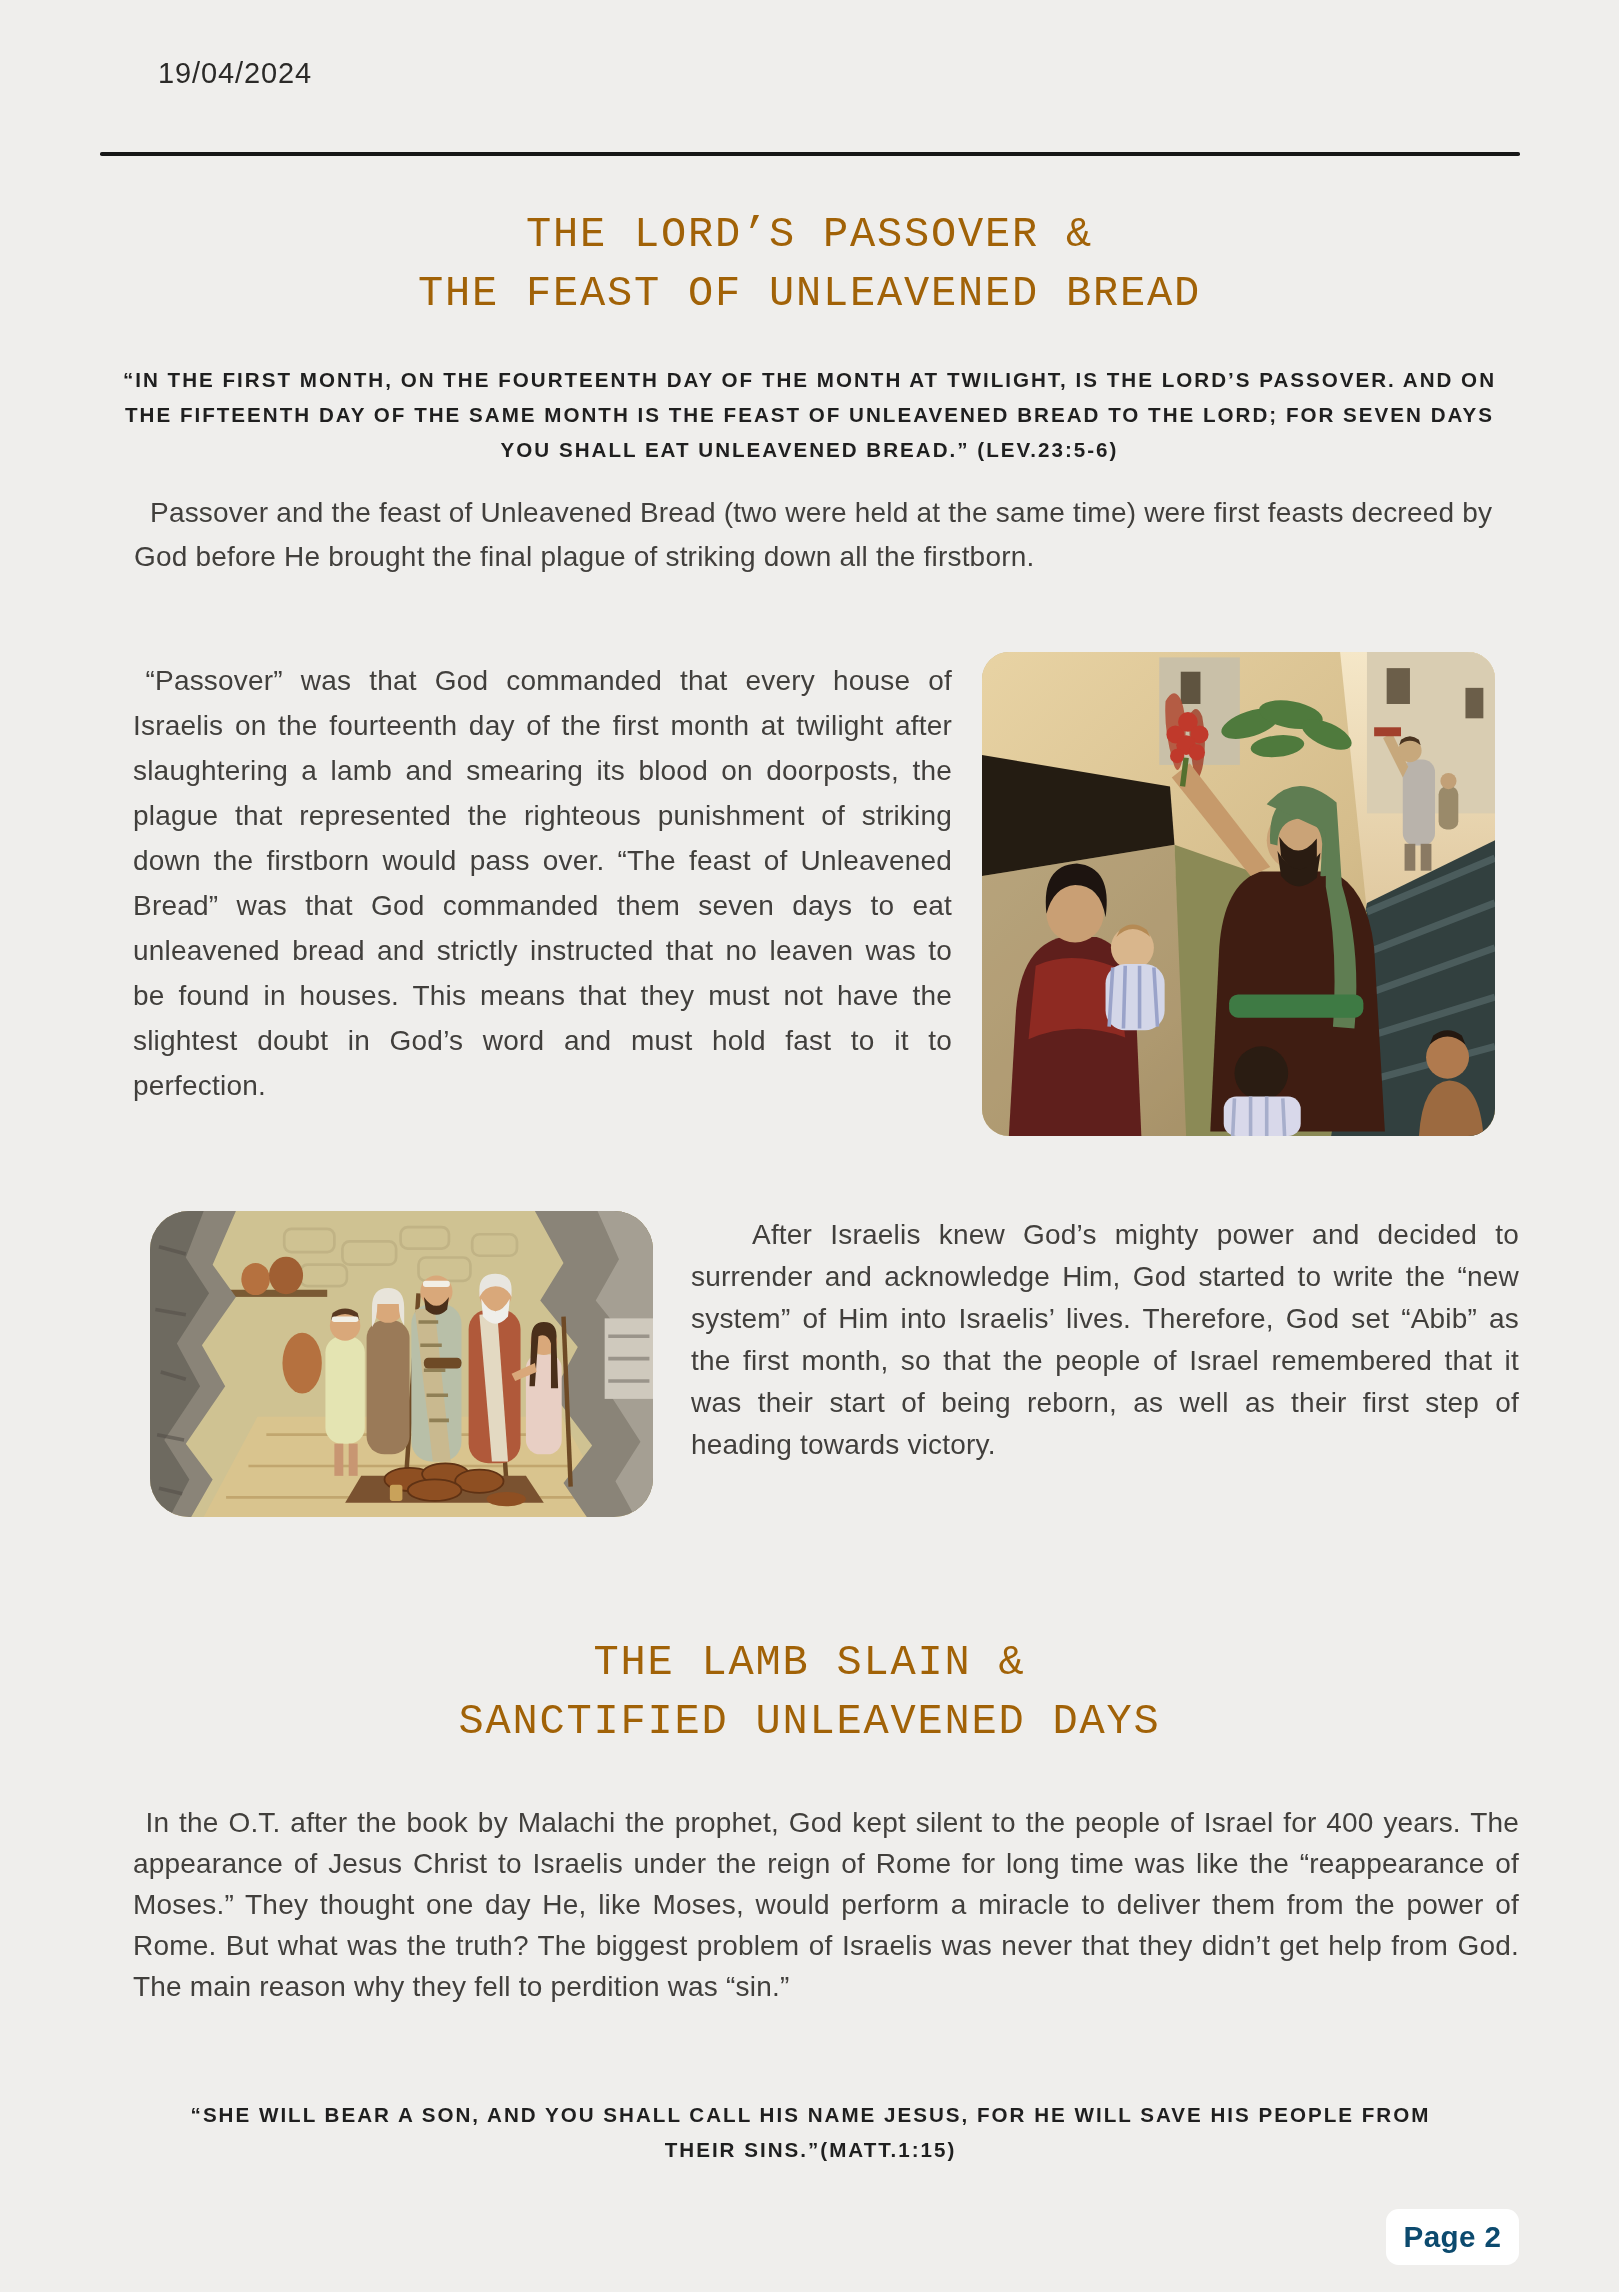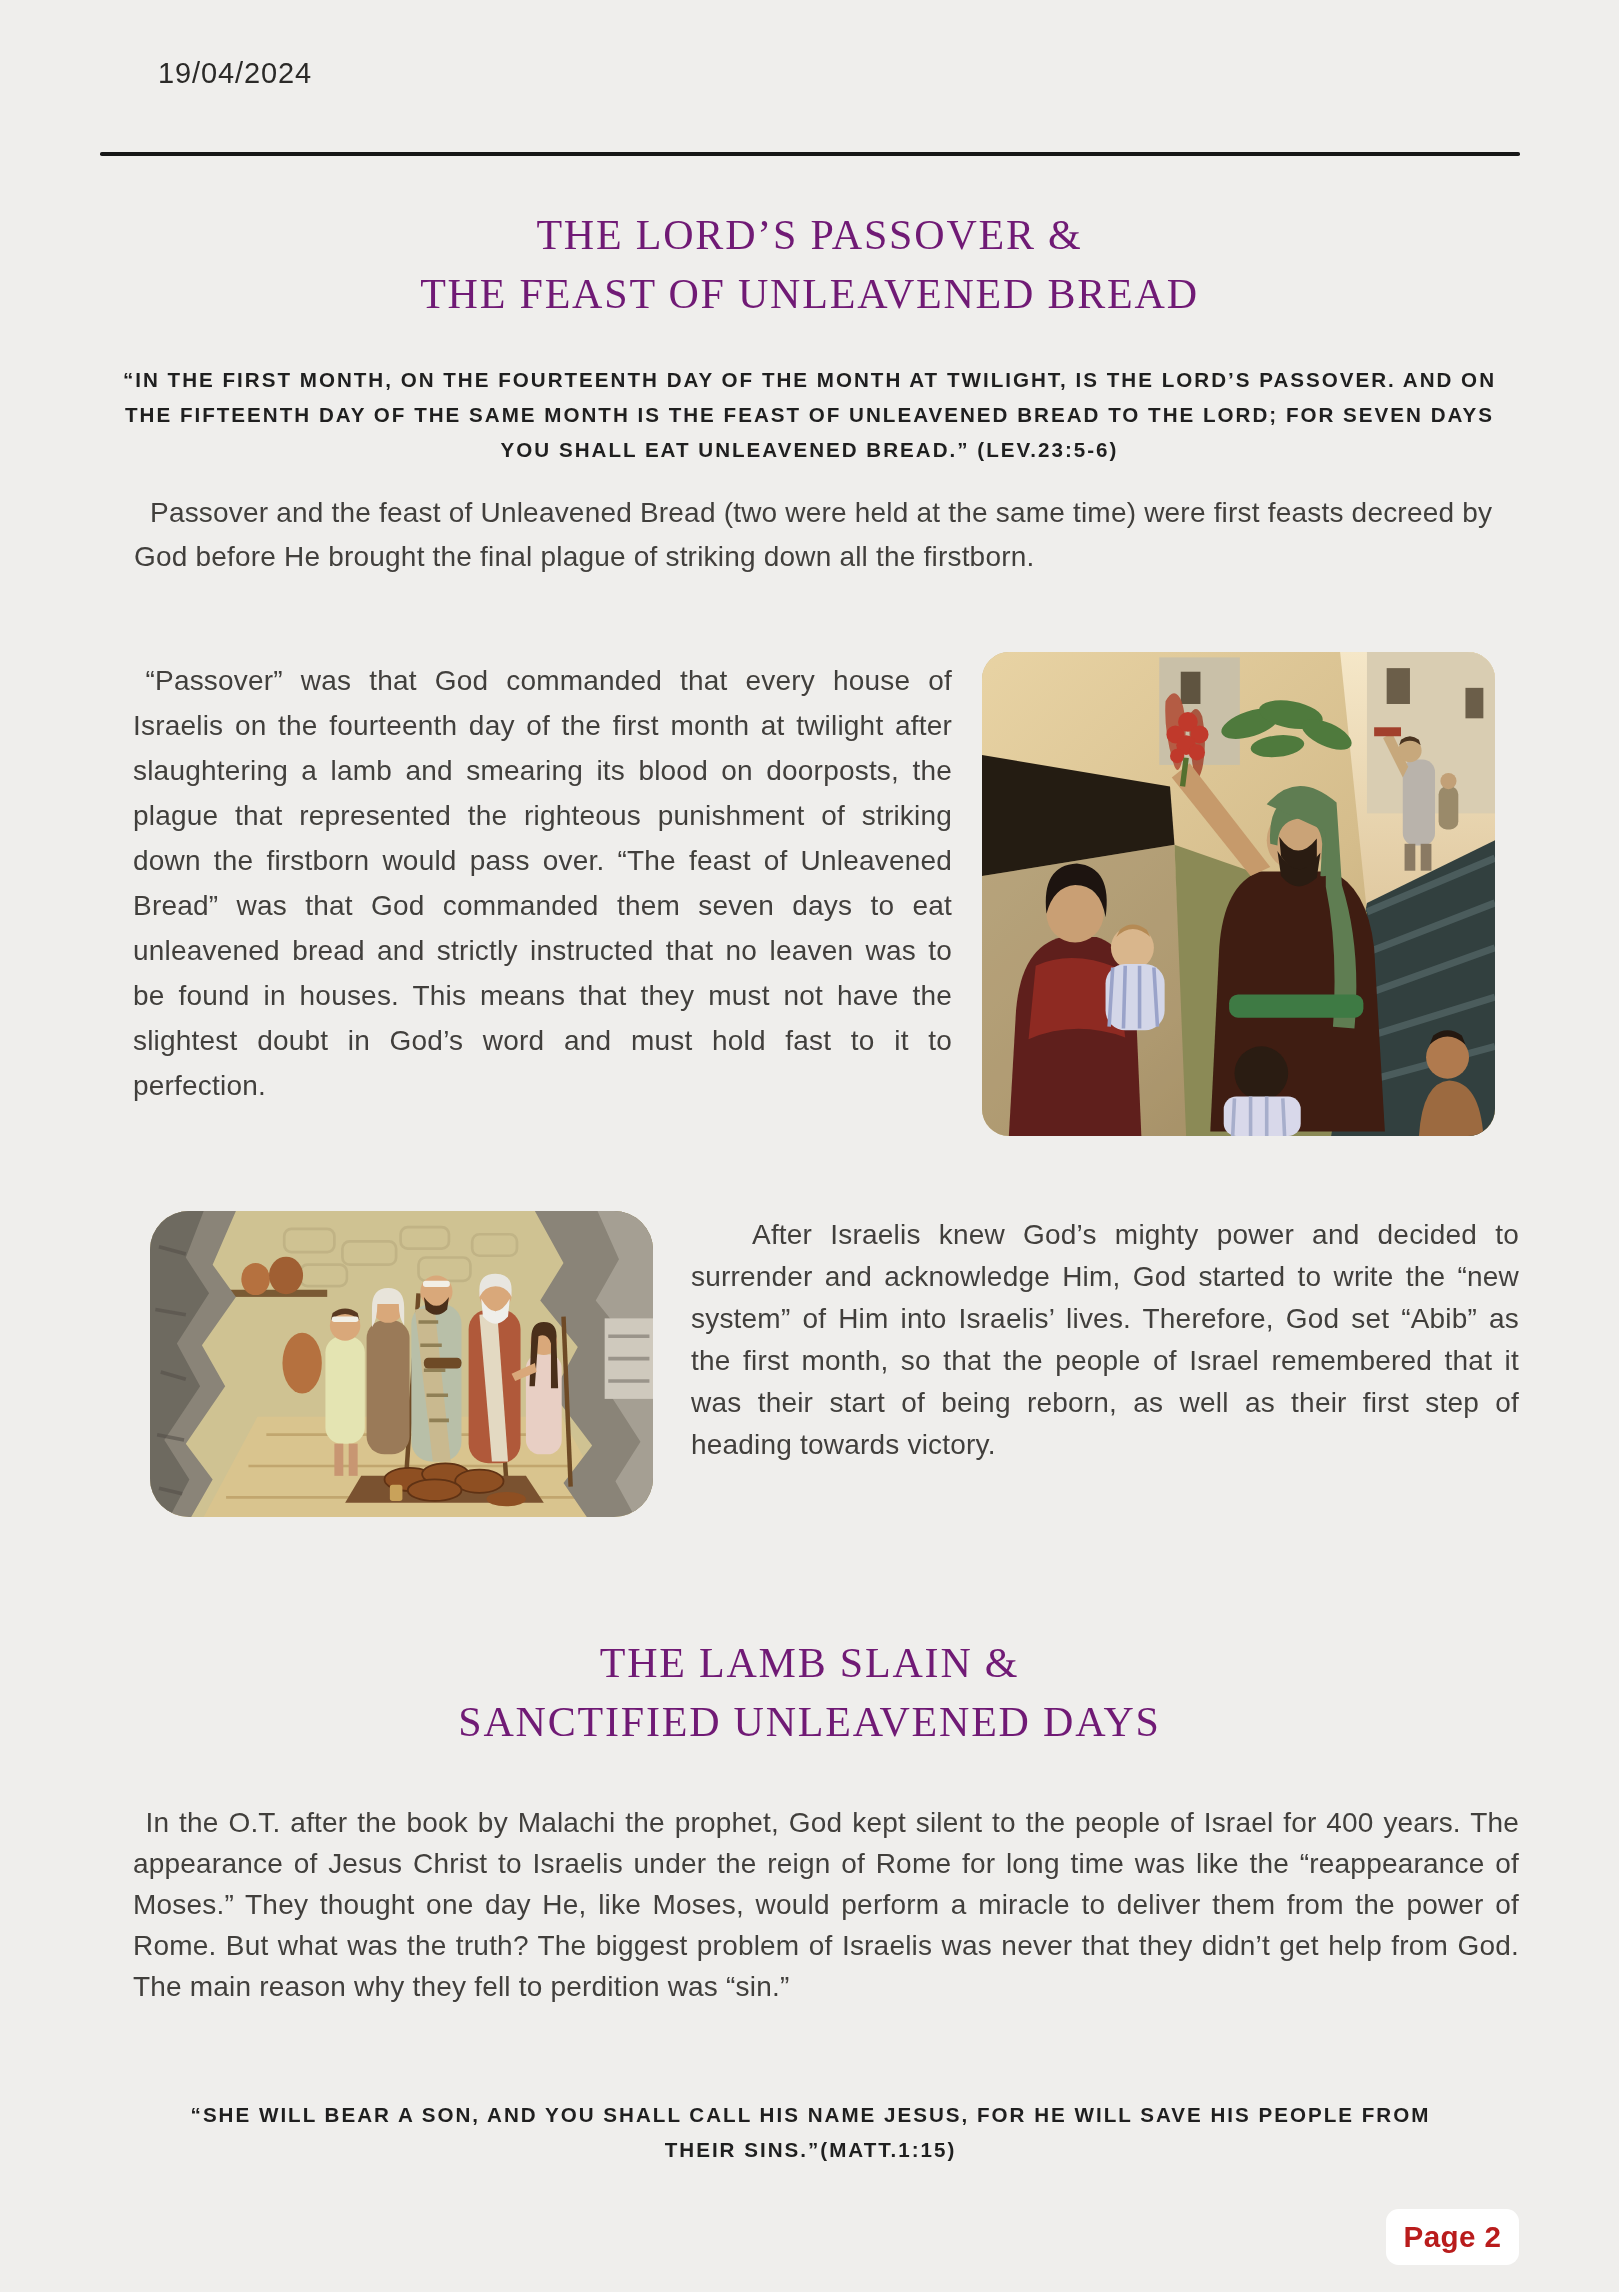--- a/index.html
+++ b/index.html
@@ -28,23 +28,23 @@
     width: 1420px;
     height: 3.6px;
     background: #161616;
     border-radius: 1.8px;
   }
   .article-title {
     position: absolute;
     left: 0;
     width: 1619px;
     text-align: center;
-    font-family: Liberation Serif, serif;
+    font-family: Liberation Mono, monospace;
     font-weight: 500;
-    color: #701a75;
+    color: #a16207;
     font-size: 42px;
     line-height: 59px;
     letter-spacing: 1.8px;
   }
   .title-1 { top: 206px; }
   .title-2 { top: 1634px; }
   .scripture-quote {
     position: absolute;
     text-align: center;
     font-weight: bold;
@@ -121,21 +121,21 @@
     top: 2209px;
     width: 133px;
     height: 56px;
     background: #ffffff;
     border-radius: 12.5px;
     display: flex;
     align-items: center;
     justify-content: center;
     font-weight: bold;
     font-size: 29.6px;
-    color: #b91c1c;
+    color: #0c4a6e;
     letter-spacing: 0.4px;
   }
 </style>
 </head>
 <body>
 
 <div class="page">
 
   <div class="date-label">19/04/2024</div>
   <div class="header-rule"></div>

